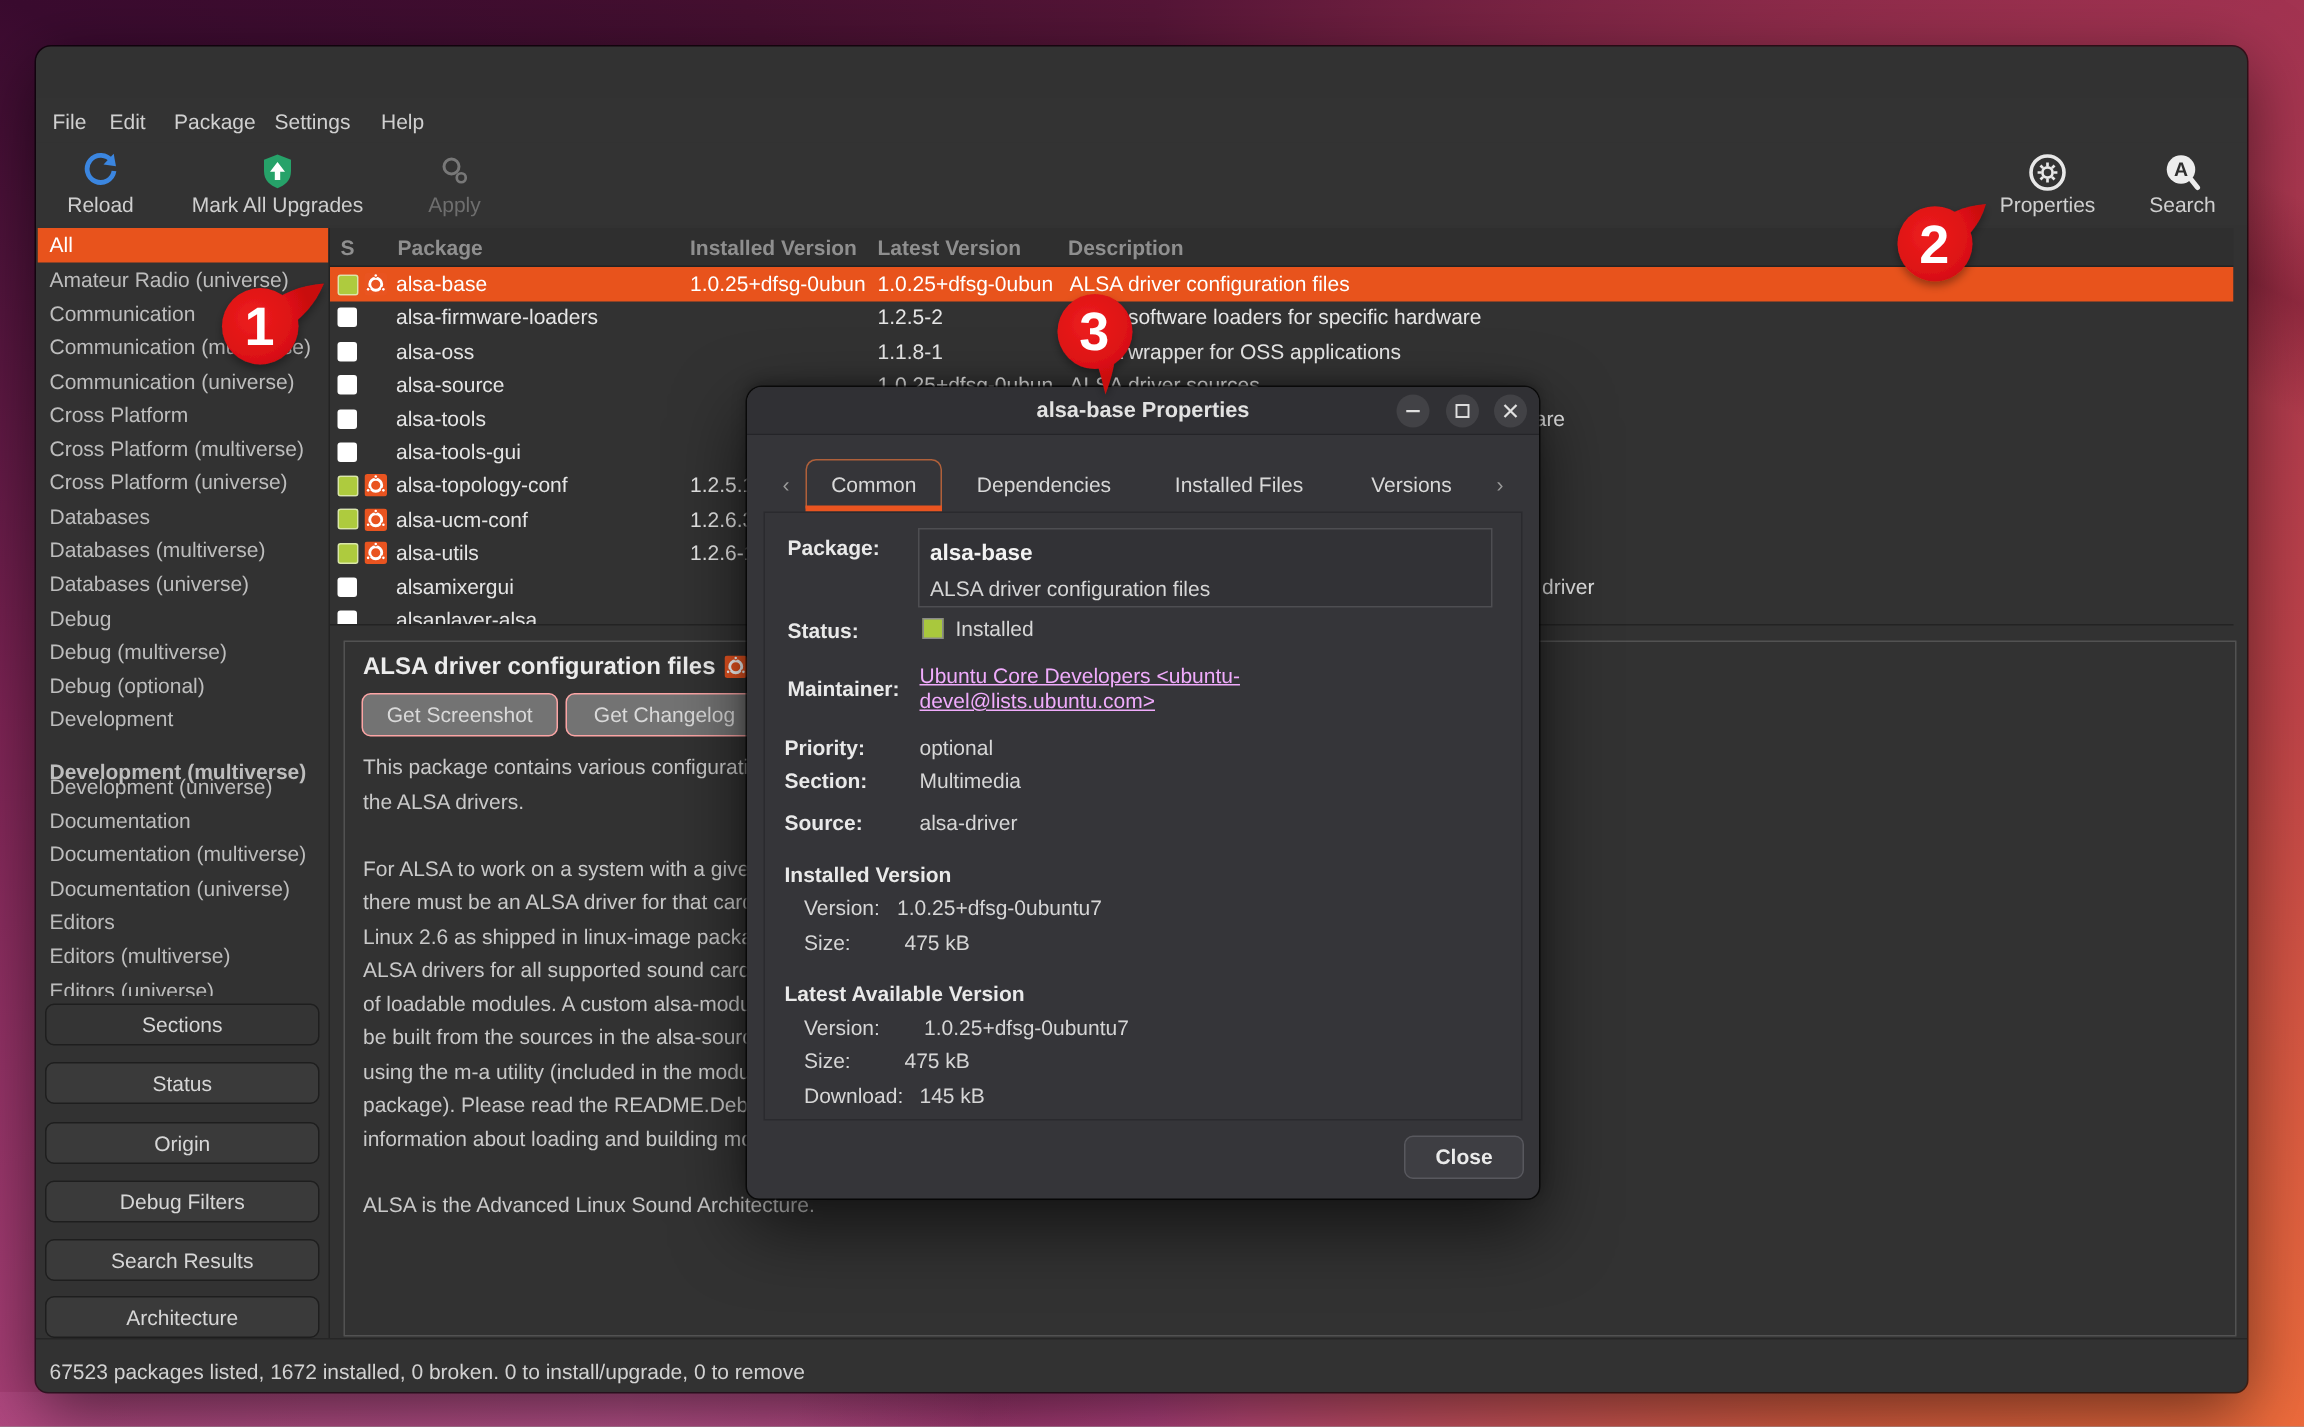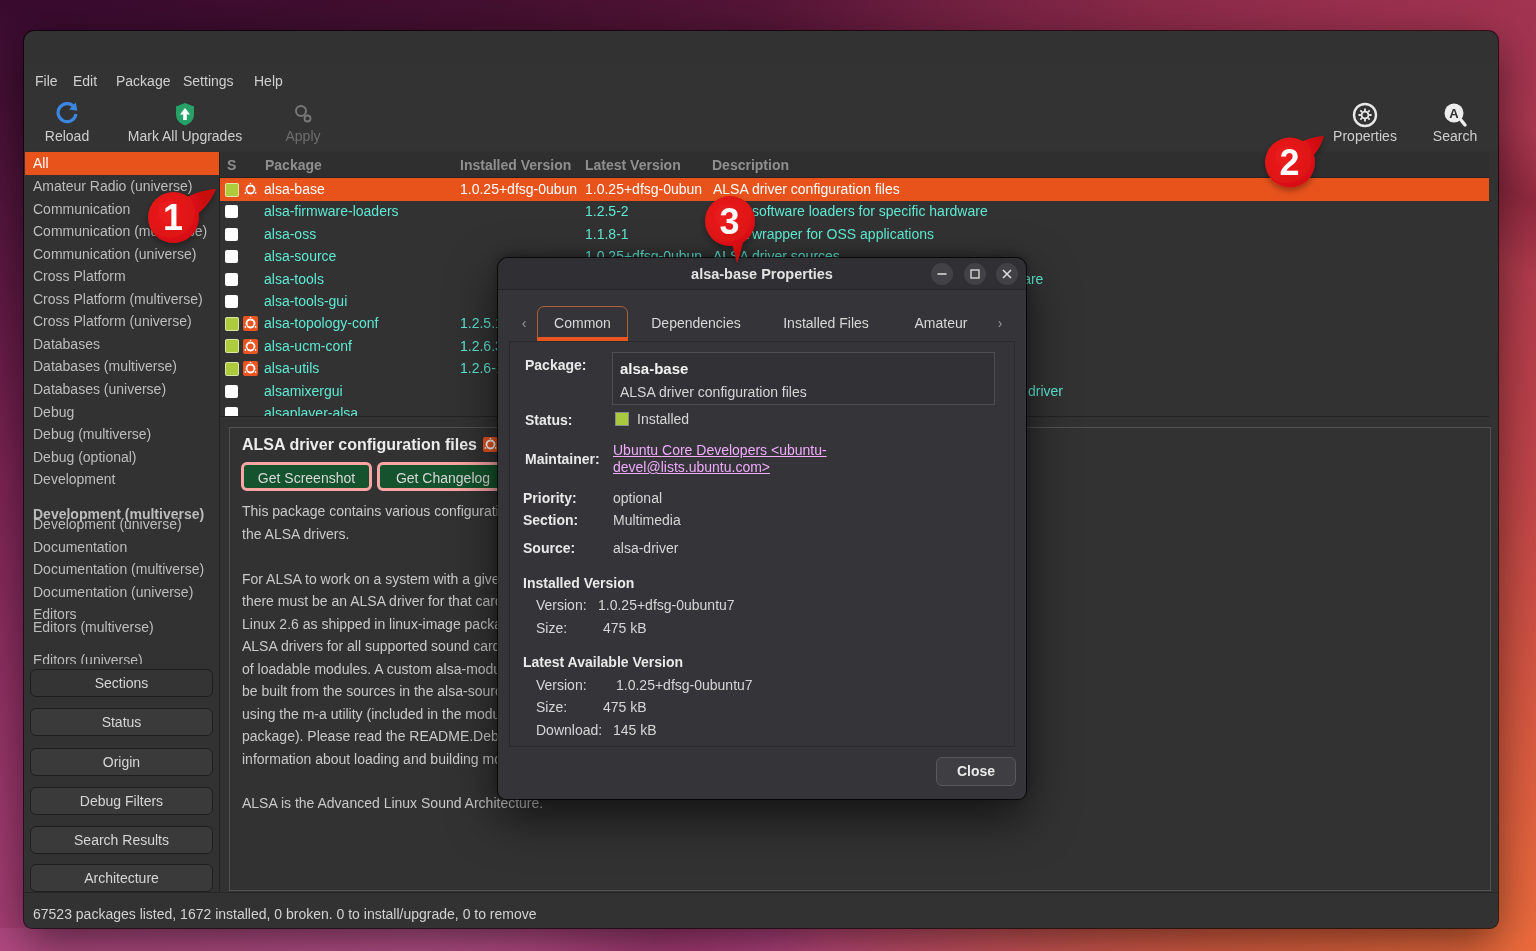--- a/index.html
+++ b/index.html
@@ -42,30 +42,30 @@
 
 
 .lbtn { position:absolute; left:6px; width:183px; height:28px; background:#3a3a3a; border:1px solid #1e1e1e;
   border-radius:6px; text-align:center; line-height:26px; font-size:14px; color:#d6d6d6; }
 
 
 #table { position:absolute; left:196px; top:121px; width:1269px; height:265px; overflow:hidden; border-bottom:1px solid #232323; }
 #thead { position:absolute; left:0; top:0; width:100%; height:26px; background:#2f2f2f; border-bottom:1px solid #232323; }
 .th { position:absolute; top:0; height:26px; line-height:26px; font-size:14px; font-weight:bold; color:#8f8f8f; white-space:nowrap; }
 .row { position:absolute; left:0; width:100%; height:23px; }
-.row .cell { position:absolute; top:0; height:23px; line-height:23px; font-size:14px; color:#5eead4; white-space:nowrap; overflow:hidden; }
+.row .cell { position:absolute; top:0; height:23px; line-height:23px; font-size:14px; color:#e5e5e5; white-space:nowrap; overflow:hidden; }
 .row.sel { background:#e8531c; }
 .row.sel .cell { color:#ffffff; }
 .cb { position:absolute; left:5px; top:5px; width:13px; height:13px; background:#ffffff; border-radius:2px; }
 .cb.inst { background:#aecb3e; border:1px solid rgba(255,255,255,0.55); width:14px; height:14px; top:4.5px; }
 
 
 #desc { position:absolute; left:205px; top:396px; width:1262px; height:464px; border:1px solid #525252; background:#323232; }
 #desc h3 { position:absolute; left:12px; top:8px; font-size:16px; font-weight:bold; color:#ececec; white-space:nowrap; }
-.dbtn { position:absolute; top:34px; height:29px; background:#14532d; border:3px solid #fca5a5; border-radius:6px;
+.dbtn { position:absolute; top:34px; height:29px; background:#737373; border:1px solid #fca5a5; border-radius:6px;
   text-align:center; line-height:27px; font-size:14px; color:#d9d9d9; }
 .dline { position:absolute; left:12px; font-size:14px; color:#c9c9c9; white-space:nowrap; line-height:22.5px; }
 
 
 #statusline { position:absolute; left:0; top:861px; width:100%; height:1px; background:#262626; }
 #status { position:absolute; left:9px; top:875px; font-size:14px; color:#d2d2d2; white-space:nowrap; }
 
 
 #dlg { position:absolute; left:498px; top:258px; width:528px; height:541px; background:#353539;
   border-radius:10px 10px 8px 8px; box-shadow:0 18px 48px rgba(0,0,0,0.62), 0 -3px 10px rgba(0,0,0,0.30), 0 0 0 1px rgba(0,0,0,0.7); }
@@ -162,21 +162,21 @@
       <div class="cat" style="top: 248.5px;">Debug</div>
       <div class="cat" style="top: 271.05px;">Debug (multiverse)</div>
       <div class="cat" style="top: 293.6px;">Debug (optional)</div>
       <div class="cat" style="top: 316.15px;">Development</div>
       <div class="cat" style="top: 351px; font-weight: bold;">Development (multiverse)</div>
       <div class="cat" style="top: 361.25px;">Development (universe)</div>
       <div class="cat" style="top: 383.8px;">Documentation</div>
       <div class="cat" style="top: 406.35px;">Documentation (multiverse)</div>
       <div class="cat" style="top: 428.9px;">Documentation (universe)</div>
       <div class="cat" style="top: 451.45px;">Editors</div>
-      <div class="cat" style="top: 464px;">Editors (multiverse)</div>
+      <div class="cat" style="top: 474px;">Editors (multiverse)</div>
       <div class="cat" style="top: 496.55px;">Editors (universe)</div>
     </div>
   <div id="vsep"></div>
 
   <div id="lbtns">
       <div class="lbtn" style="top: 638px; background: rgb(52, 52, 52);">Sections</div>
       <div class="lbtn" style="top: 677px;">Status</div>
       <div class="lbtn" style="top: 717px;">Origin</div>
       <div class="lbtn" style="top: 756px;">Debug Filters</div>
       <div class="lbtn" style="top: 795px;">Search Results</div>
@@ -365,21 +365,21 @@
     <div class="circ" style="left:498px"><svg width="22" height="22">
           <path d="M7 7 L15 15 M15 7 L7 15" stroke="#e0e0e0" stroke-width="1.5"></path>
         </svg></div>
   </div>
   <span class="dtab" style="left:18px;width:16px;color:#9a9a9a">‹</span>
   <div id="tabsel"></div>
   <span class="dtab" style="left:39px;width:91px">Common</span>
   <div id="tabbar"></div>
   <span class="dtab" style="left:143px;width:110px">Dependencies</span>
   <span class="dtab" style="left:278px;width:100px">Installed Files</span>
-  <span class="dtab" style="left:398px;width:90px">Amateur</span>
+  <span class="dtab" style="left:398px;width:90px">Versions</span>
   <span class="dtab" style="left:494px;width:16px;color:#9a9a9a">›</span>
   <div id="dframe"></div>
 
   <div class="dlab" style="left:27px;top:99px">Package:</div>
   <div id="entry"></div>
   <div class="dval" style="left:122px;top:102px;font-weight:bold;font-size:15px;color:#f2f2f2">alsa-base</div>
   <div class="dval" style="left:122px;top:126px">ALSA driver configuration files</div>
 
   <div class="dlab" style="left:27px;top:154px">Status:</div>
   <div class="abs" style="left:117px;top:154px;width:14px;height:14px;background:#a9c83d;border:1px solid #8a8a8a"></div>

